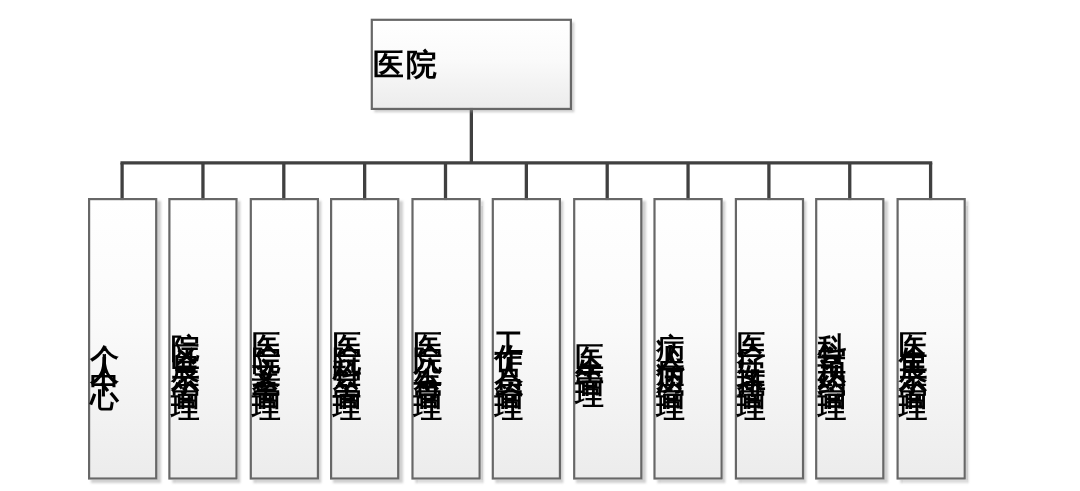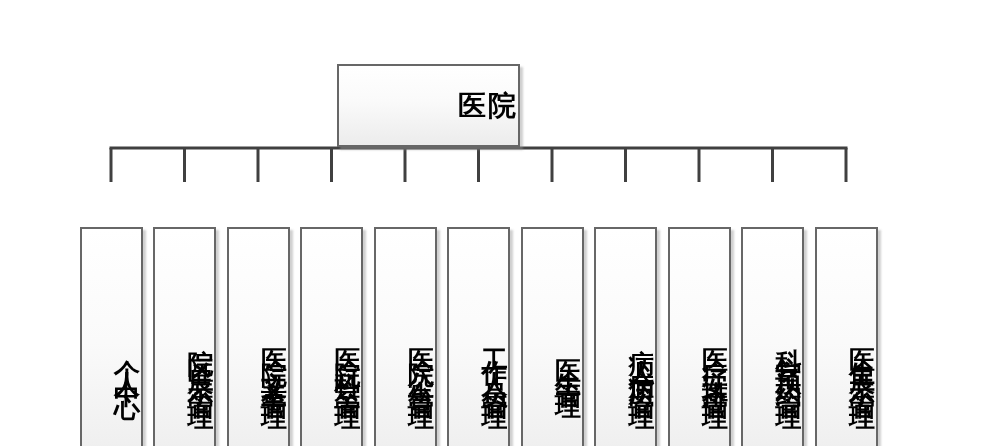--- a/index.html
+++ b/index.html
@@ -24,23 +24,22 @@
     pointer-events: none;
   }
   .node {
     position: absolute;
     box-sizing: border-box;
     border: 2px solid #676767;
     background: linear-gradient(180deg, #ffffff 0%, #fafafa 45%, #ececec 100%);
     box-shadow: 3px 3px 2px rgba(150,150,150,0.45);
     display: flex;
     align-items: center;
-    justify-content: flex-end;
+    justify-content: flex-start;
     color: #000000;
-    margin-top: 47px;
   }
   .node.root {
     left: 337px;
     top: 17px;
     width: 183px;
     height: 83px;
   }
   .root-label {
     font-size: 28px;
     font-weight: bold;

